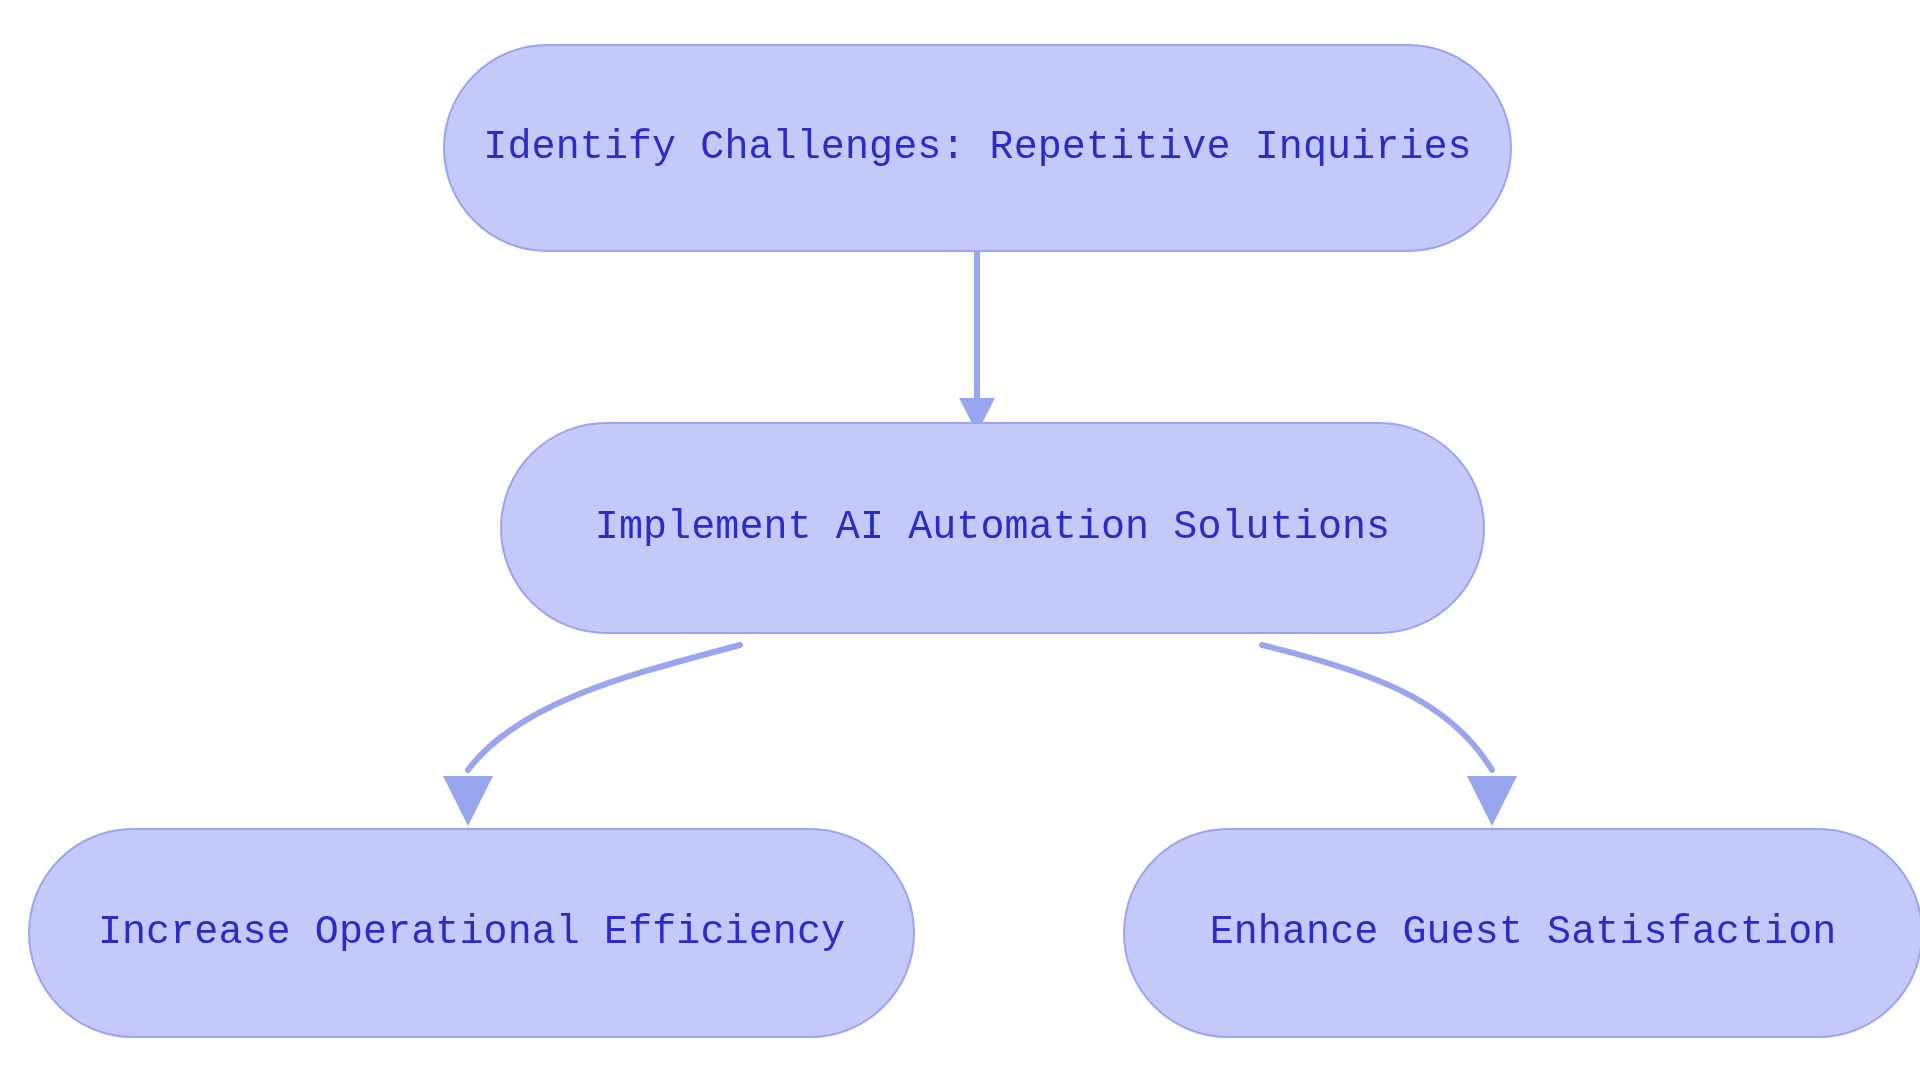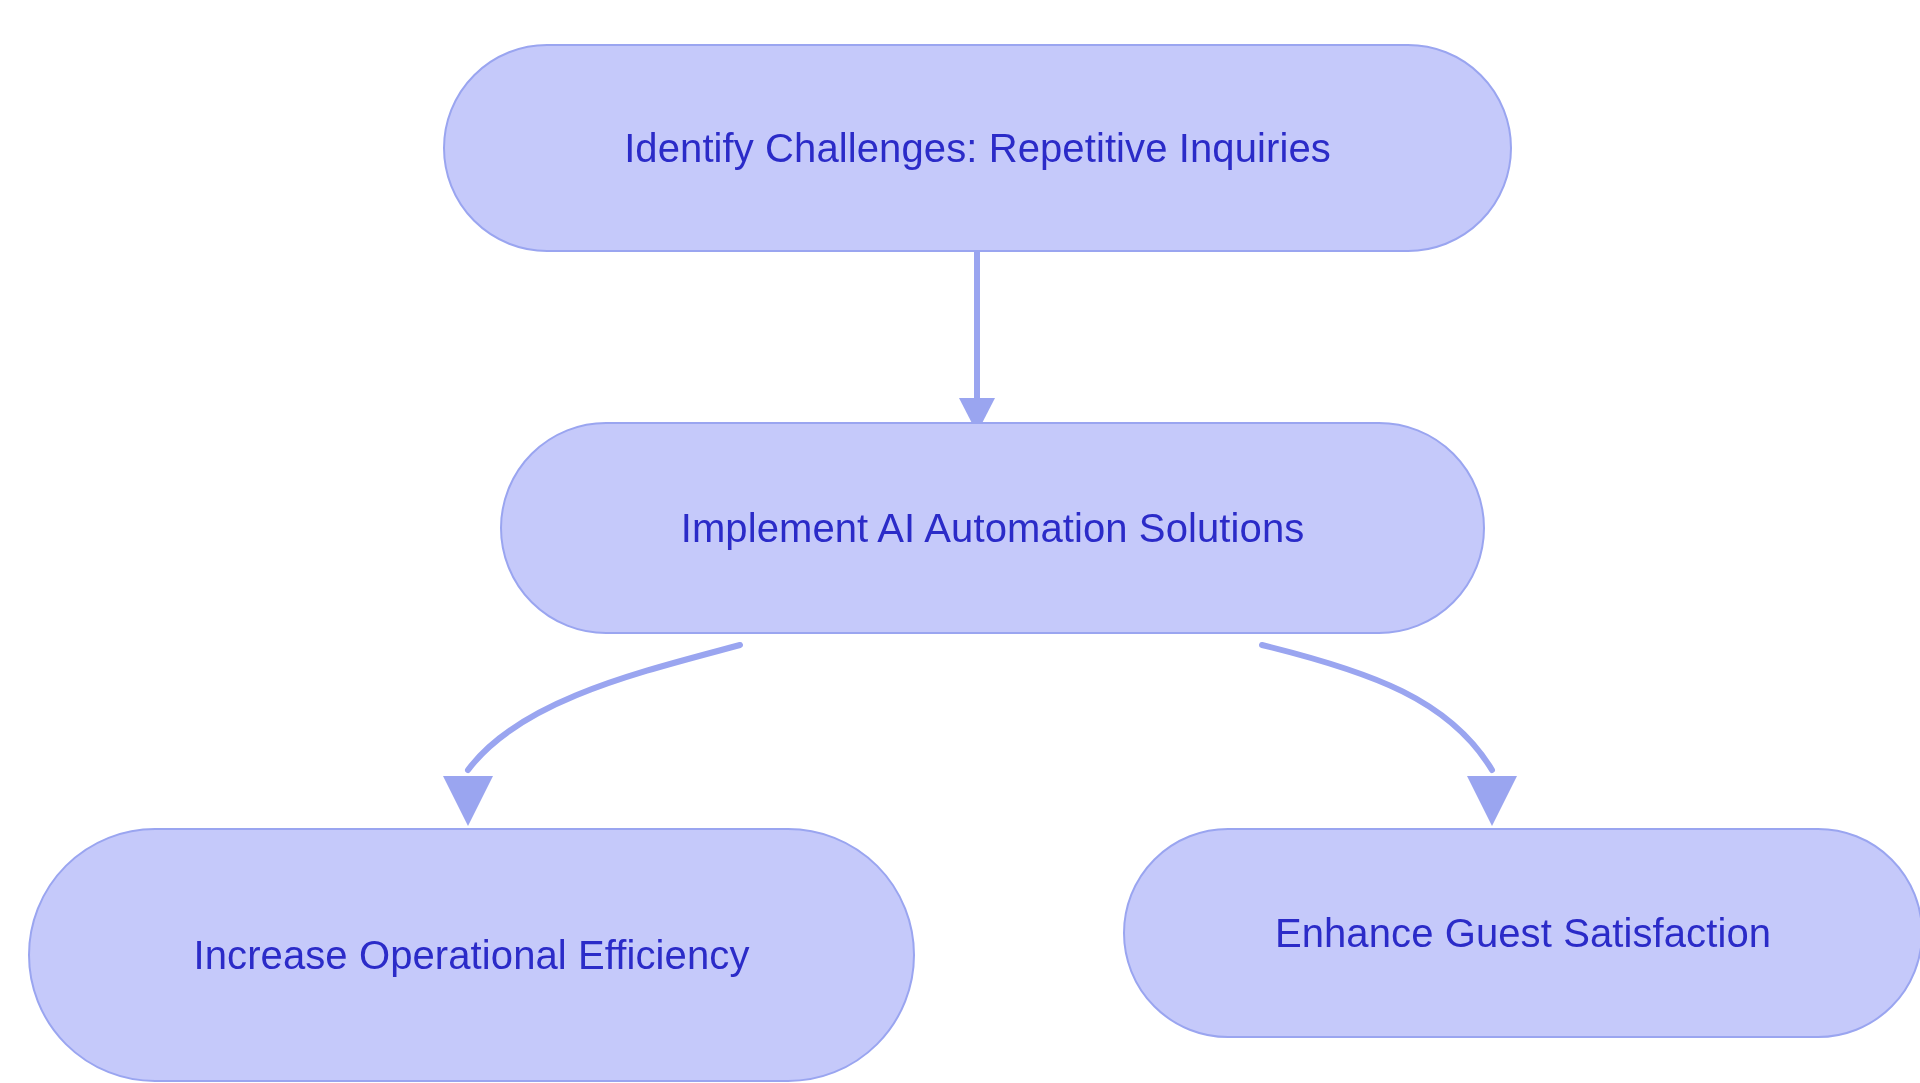--- a/index.html
+++ b/index.html
@@ -40,39 +40,39 @@
     z-index: 2;
   }
   .flow-node-label {
     color: #2b2bc8;
     font-size: 40px;
     font-weight: 400;
     letter-spacing: 0.1px;
     line-height: 1.15;
     white-space: nowrap;
     text-align: center;
-    font-family: Liberation Sans, sans-serif;
+    font-family: Liberation Mono, monospace;
   }
   #node-identify-challenges {
     left: 443px;
     top: 44px;
     width: 1069px;
     height: 208px;
   }
   #node-implement-ai {
     left: 500px;
     top: 422px;
     width: 985px;
     height: 212px;
   }
   #node-increase-efficiency {
     left: 28px;
     top: 828px;
     width: 887px;
-    height: 254px;
+    height: 210px;
   }
   #node-enhance-satisfaction {
     left: 1123px;
     top: 828px;
     width: 800px;
     height: 210px;
   }
 </style>
 </head>
 <body>

